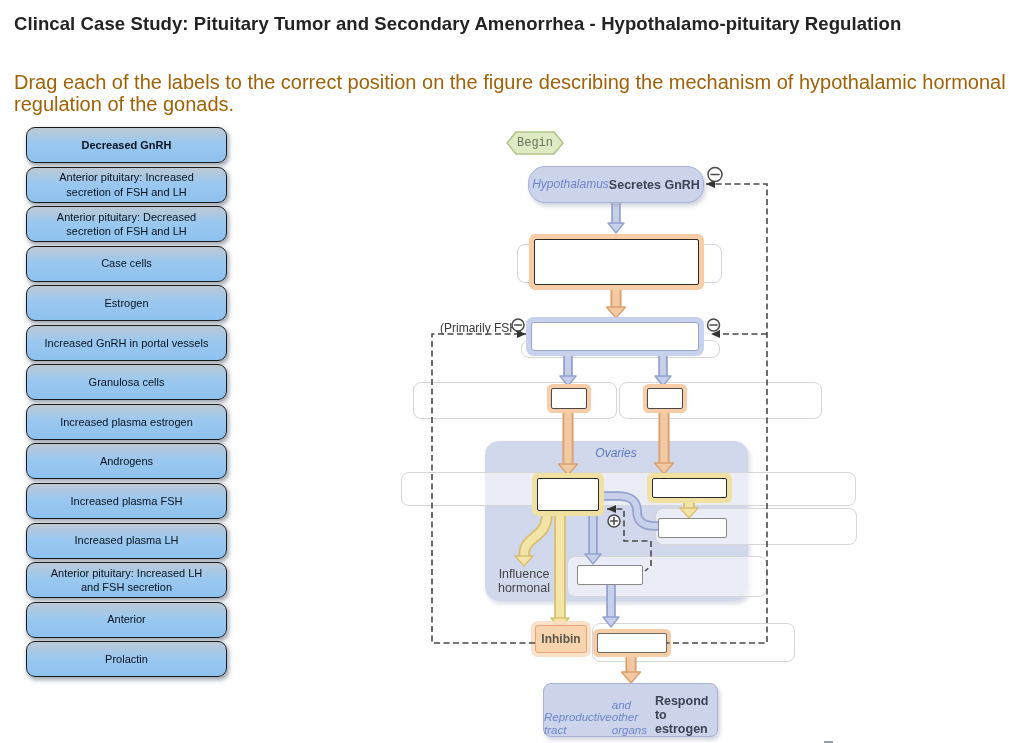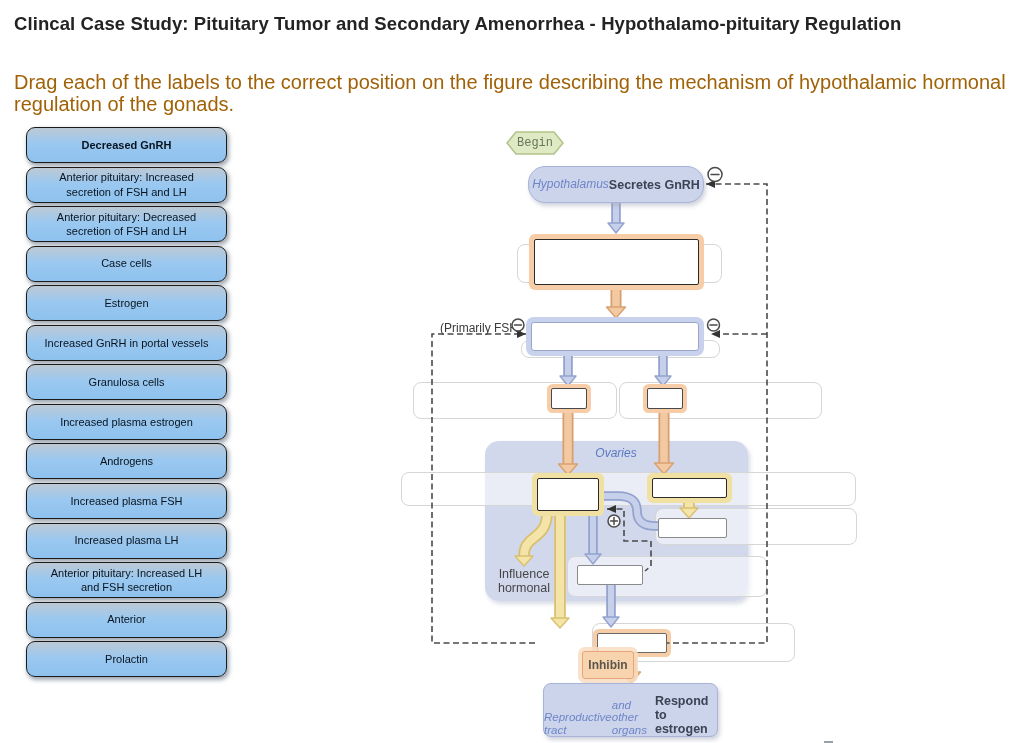--- a/index.html
+++ b/index.html
@@ -133,21 +133,21 @@
   <div class="abs drop glow-o" style="left:534px;top:239px;width:165px;height:46px;border:1.6px solid #2b2b2b;"></div>
   <div class="abs drop glow-b" style="left:531px;top:322px;width:168px;height:29px;border:1.6px solid #9aa6ca;border-radius:3px;"></div>
   <div class="abs drop glow-o4" style="left:551px;top:388px;width:36px;height:21px;border:1.5px solid #4a4a4a;"></div>
   <div class="abs drop glow-o4" style="left:647px;top:388px;width:36px;height:21px;border:1.5px solid #4a4a4a;"></div>
   <div class="abs drop glow-y" style="left:537px;top:478px;width:62px;height:33px;border:1.5px solid #2b2b2b;"></div>
   <div class="abs drop glow-y" style="left:652px;top:478px;width:75px;height:20px;border:1.5px solid #2b2b2b;"></div>
   <div class="abs drop" style="left:658px;top:518px;width:69px;height:20px;border:1.3px solid #8a8a8a;"></div>
   <div class="abs drop" style="left:577px;top:565px;width:66px;height:20px;border:1.3px solid #8a8a8a;"></div>
   <div class="abs drop glow-o4" style="left:597px;top:633px;width:70px;height:20px;border:1.8px solid #6a6a6a;"></div>
 
-  <div class="abs inhibin" style="left:535px;top:651px;width:50px;height:26px;margin-left:47px;">
+  <div class="abs inhibin" style="left:535px;top:625px;width:50px;height:26px;">
     <span>Inhibin</span>
   </div>
 
   <div class="abs node" style="left:543px;top:683px;width:175px;height:54px;border-radius:8px;align-items:flex-end;">
     <div class="t1 sm">Reproductive tract</div>
     <div class="t1 sm">and other organs</div>
     <div class="t2">Respond to estrogen</div>
   </div>
 
   <div class="abs lbl-it" style="left:566px;top:446px;width:100px;text-align:center;">Ovaries</div>

